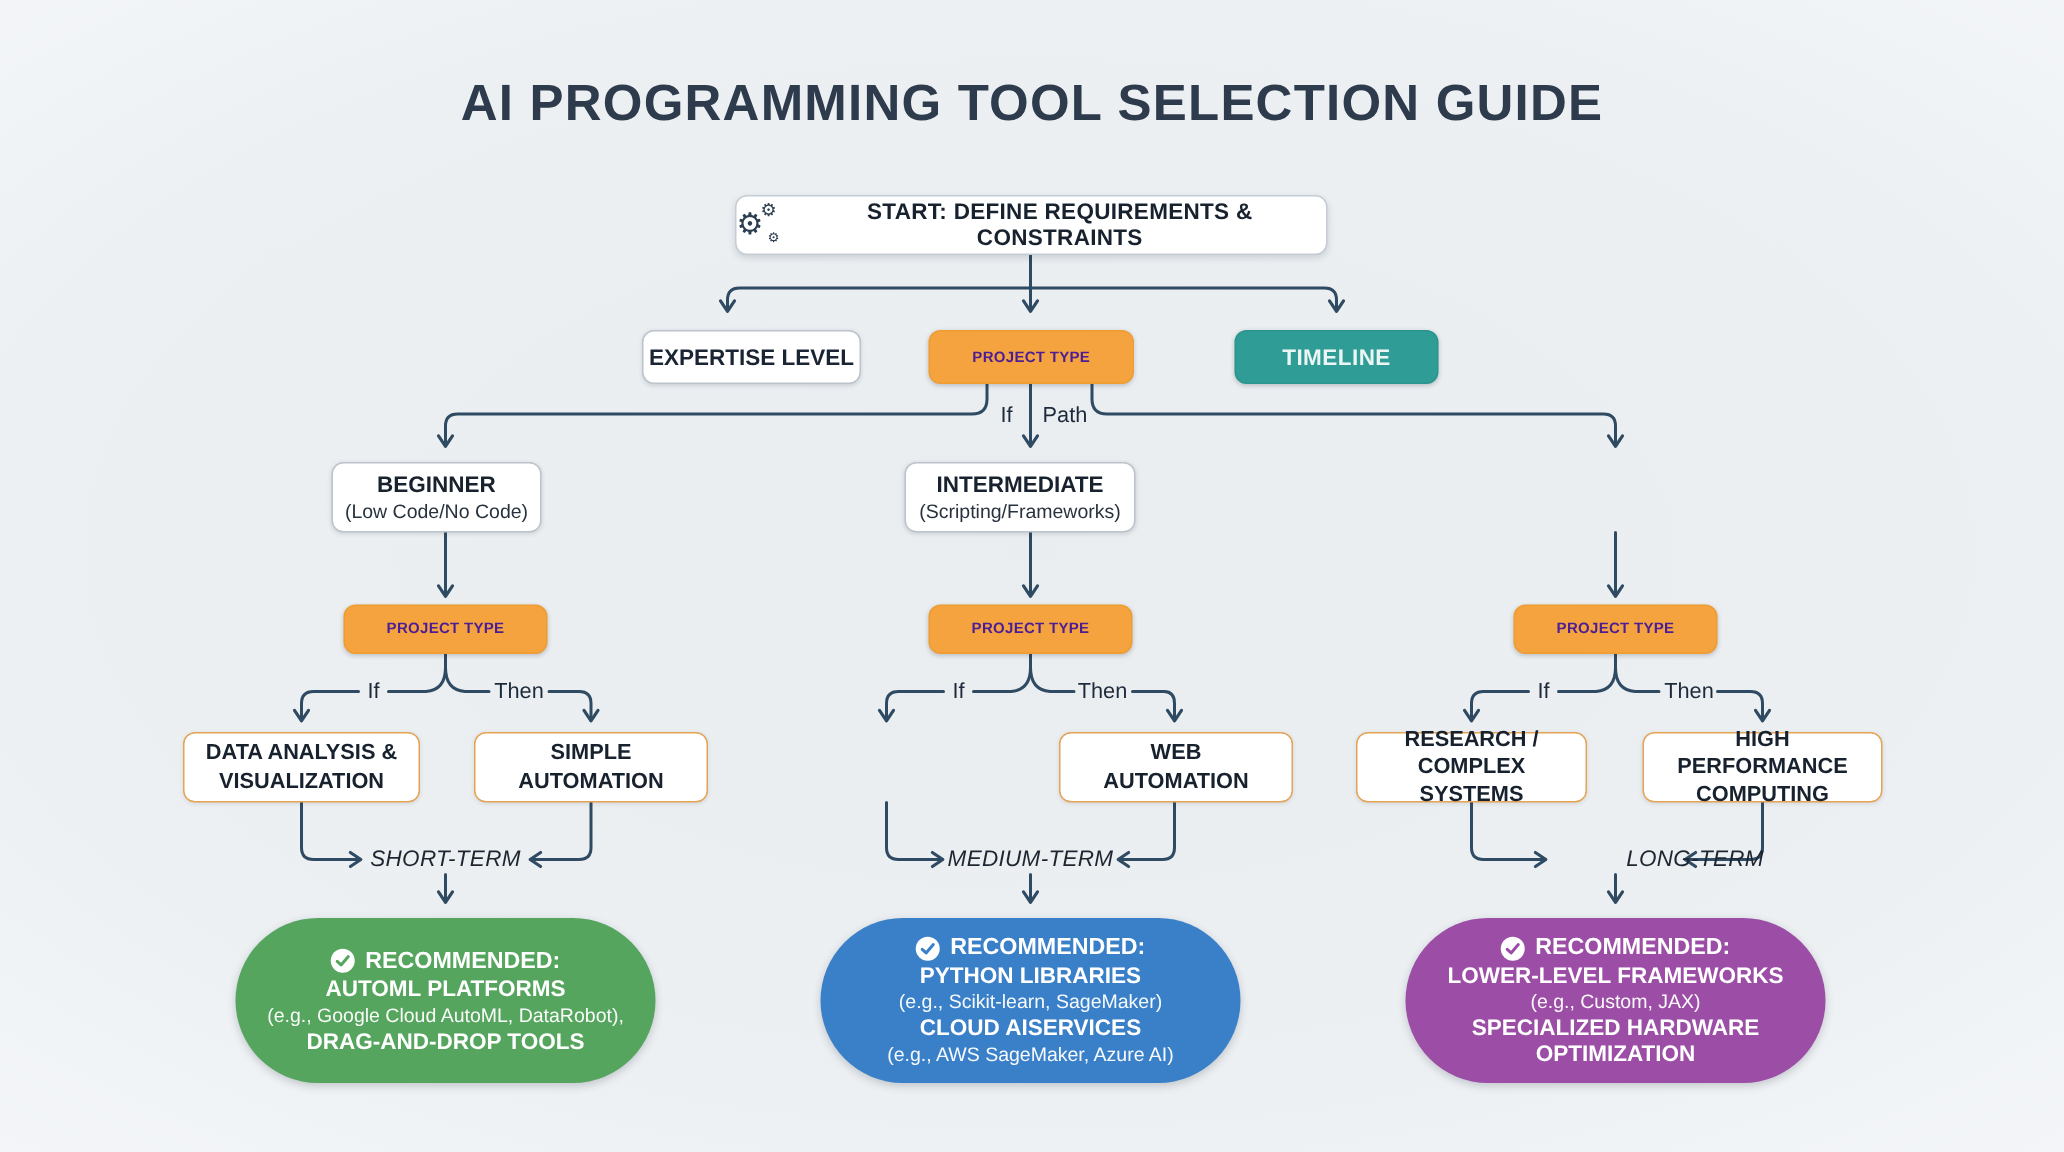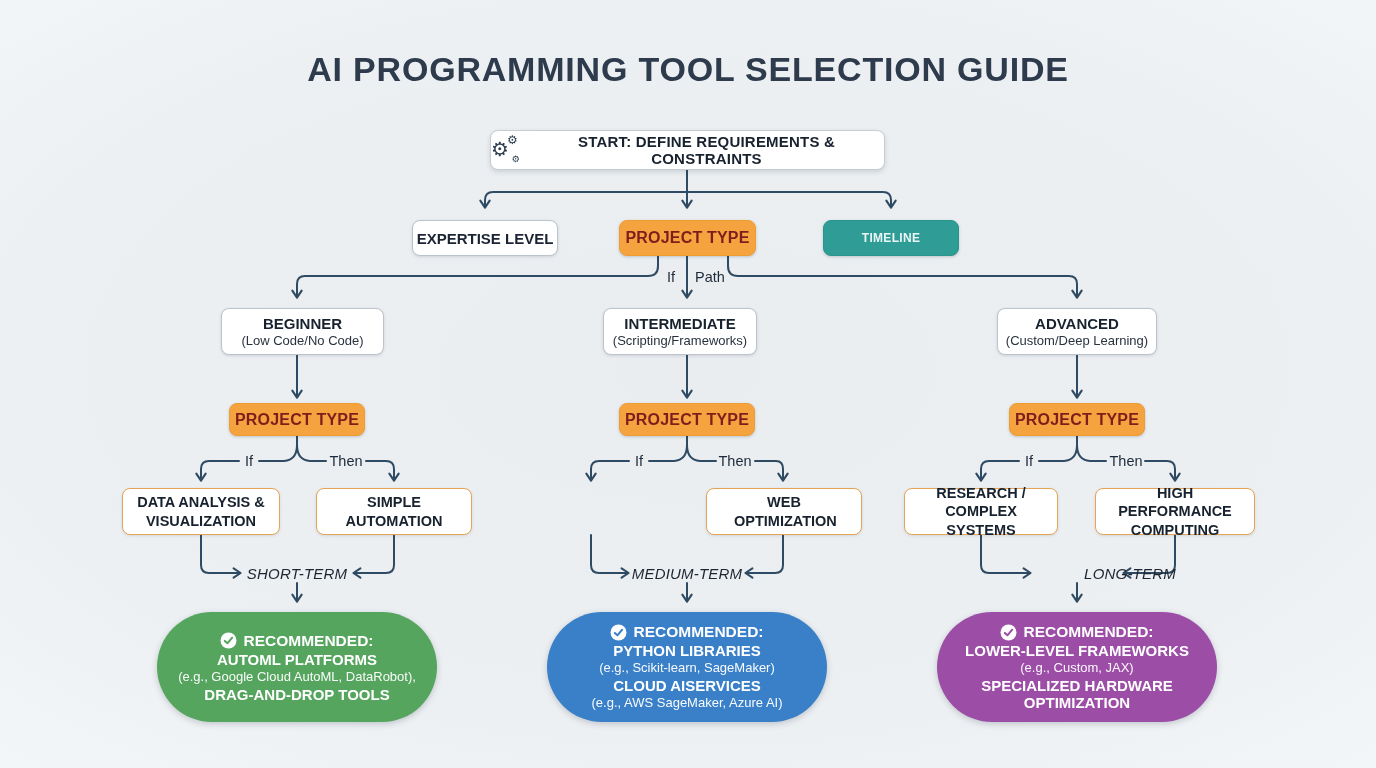--- a/index.html
+++ b/index.html
@@ -18,23 +18,23 @@
     text-align:center;border-radius:8px;background:#ffffff;box-sizing:border-box;
   }
   .start{
     border:1px solid #c6ccd3;box-shadow:0 2px 5px rgba(33,47,61,.16);
     gap:8px;font-weight:bold;font-size:15px;color:#17222e;letter-spacing:.2px;
   }
   .gears{position:relative;width:30px;height:26px;color:#2c3e50;font-family:"DejaVu Sans",sans-serif;flex:0 0 auto;}
   .gears .g1{position:absolute;left:0;top:1px;font-size:20px;line-height:22px;}
   .gears .g2{position:absolute;right:3px;top:-3px;font-size:12px;line-height:12px;}
   .gears .g3{position:absolute;right:1px;bottom:-1px;font-size:9px;line-height:9px;}
-  .box-white{border:1px solid #bcc3ca;box-shadow:0 1px 3px rgba(33,47,61,.15);color:#1a2433;font-weight:bold;font-size:15px;}
-  .box-orange{background:#f4a33e;border:1px solid #ef9c31;box-shadow:0 1px 3px rgba(33,47,61,.22);color:#7f1d1d;font-weight:bold;font-size:16px;letter-spacing:.2px;}
-  .box-teal{background:#2f9c95;border:1px solid #2a948d;box-shadow:0 1px 3px rgba(33,47,61,.22);color:#eaf5f4;font-weight:bold;font-size:12px;letter-spacing:.3px;}
+  .box-white{border:1px solid #bcc3ca;box-shadow:0 1px 3px rgba(33,47,61,.15);color:#1a2433;font-weight:bold;font-size:15px;margin-left:16px;}
+  .box-orange{background:#f4a33e;border:1px solid #ef9c31;box-shadow:0 1px 3px rgba(33,47,61,.22);color:#4c1d95;font-weight:bold;font-size:10px;letter-spacing:.2px;}
+  .box-teal{background:#2f9c95;border:1px solid #2a948d;box-shadow:0 1px 3px rgba(33,47,61,.22);color:#eaf5f4;font-weight:bold;font-size:15px;letter-spacing:.3px;}
   .exp{flex-direction:column;border:1px solid #bcc3ca;box-shadow:0 1px 3px rgba(33,47,61,.15);}
   .exp-title{font-weight:bold;font-size:15px;color:#17222e;line-height:1.3;}
   .exp-sub{font-size:13px;color:#28323e;line-height:1.2;}
   .leaf{border:1.5px solid #e5a455;box-shadow:0 1px 3px rgba(33,47,61,.12);font-weight:bold;font-size:14.5px;color:#17222e;}
   .leaf span{display:block;line-height:1.25;}
   .edge-label{position:absolute;transform:translate(-50%,-50%);font-size:14.5px;color:#1d2a3a;white-space:nowrap;}
   .term-label{position:absolute;transform:translate(-50%,-50%);font-size:15px;font-weight:500;color:#1d2530;letter-spacing:.2px;white-space:nowrap;font-style:italic;}
   .rec{
     position:absolute;top:612px;width:280px;height:110px;border-radius:55px;
     display:flex;flex-direction:column;align-items:center;justify-content:center;
@@ -117,31 +117,27 @@
   <div class="node box-orange" style="left: 619px; top: 220px; width: 137px; height: 36px; background: rgb(244, 163, 62);">
     <span>PROJECT TYPE</span>
   </div>
   <div class="node box-teal" style="left: 823px; top: 220px; width: 136px; height: 36px; background: rgb(47, 156, 149);">
     <span>TIMELINE</span>
   </div>
 
   <div class="edge-label" style="left:671px;top:277px">If</div>
   <div class="edge-label" style="left:710px;top:277px">Path</div>
 
-  <div class="node exp" style="left:221px;top:308px;width:163px;height:47px">
+  <div class="node exp" style="left:221px;top:308px;width:140px;height:47px">
     <div class="exp-title">BEGINNER</div>
     <div class="exp-sub">(Low Code/No Code)</div>
   </div>
   <div class="node exp" style="left:603px;top:308px;width:154px;height:47px">
     <div class="exp-title">INTERMEDIATE</div>
     <div class="exp-sub">(Scripting/Frameworks)</div>
-  </div>
-  <div class="node exp" style="left:997px;top:308px;width:160px;height:47px">
-    <div class="exp-title">ADVANCED</div>
-    <div class="exp-sub">(Custom/Deep Learning)</div>
   </div>
 
   <div class="node box-orange" style="left: 229px; top: 403px; width: 136px; height: 33px; background: rgb(244, 163, 62);">
     <span>PROJECT TYPE</span>
   </div>
   <div class="node box-orange" style="left: 619px; top: 403px; width: 136px; height: 33px; background: rgb(244, 163, 62);">
     <span>PROJECT TYPE</span>
   </div>
   <div class="node box-orange" style="left: 1009px; top: 403px; width: 136px; height: 33px; background: rgb(244, 163, 62);">
     <span>PROJECT TYPE</span>
@@ -154,21 +150,21 @@
   <div class="edge-label" style="left:1029px;top:461px">If</div>
   <div class="edge-label" style="left:1126px;top:461px">Then</div>
 
   <div class="node leaf" style="left:122px;top:488px;width:158px;height:47px">
     <span style="max-width:132px">DATA ANALYSIS &amp; VISUALIZATION</span>
   </div>
   <div class="node leaf" style="left:316px;top:488px;width:156px;height:47px">
     <span style="max-width:110px">SIMPLE AUTOMATION</span>
   </div>
   <div class="node leaf" style="left:706px;top:488px;width:156px;height:47px">
-    <span style="max-width:100px">WEB OPTIMIZATION</span>
+    <span style="max-width:100px">WEB AUTOMATION</span>
   </div>
   <div class="node leaf" style="left:904px;top:488px;width:154px;height:47px">
     <span style="max-width:142px">RESEARCH / COMPLEX SYSTEMS</span>
   </div>
   <div class="node leaf" style="left:1095px;top:488px;width:160px;height:47px">
     <span style="max-width:150px">HIGH PERFORMANCE COMPUTING</span>
   </div>
 
   <div class="term-label" style="left:297px;top:573px">SHORT-TERM</div>
   <div class="term-label" style="left:687px;top:573px">MEDIUM-TERM</div>

